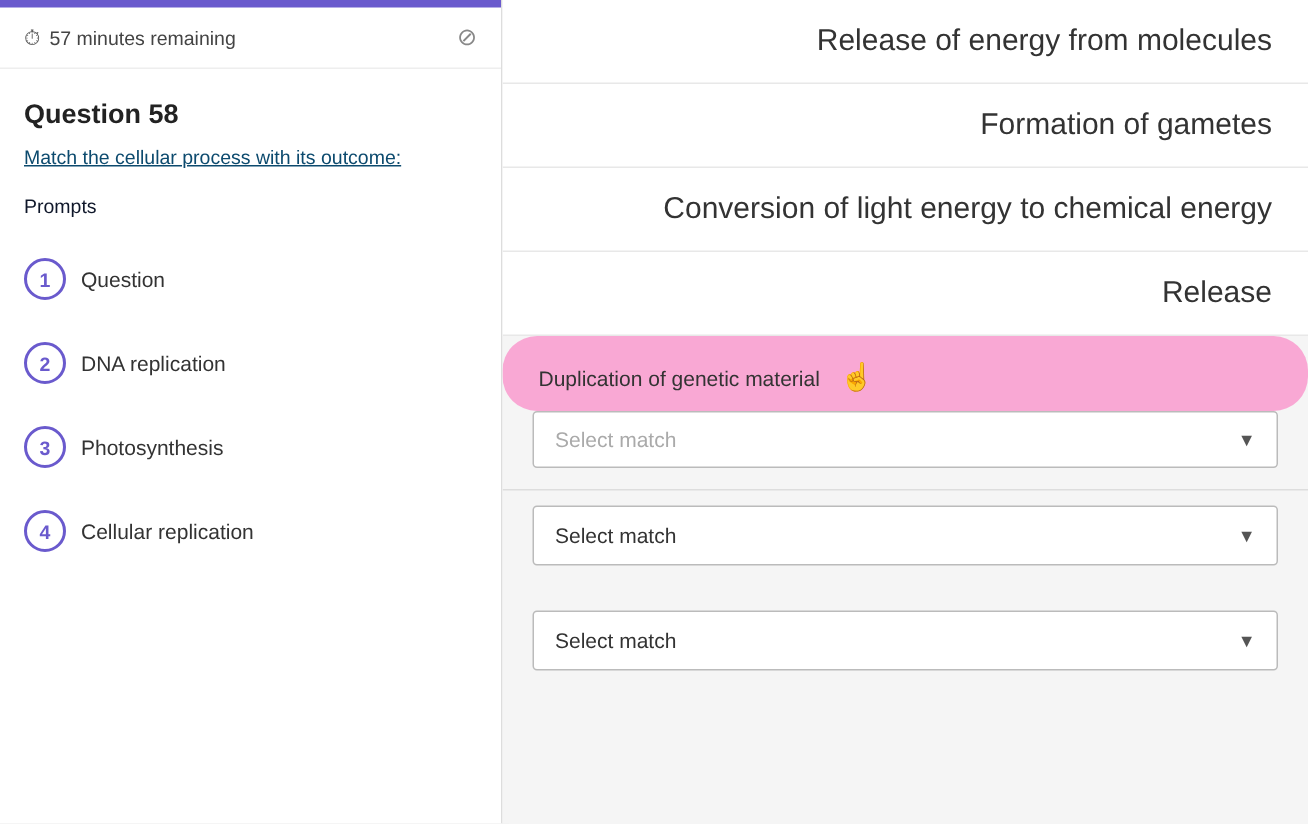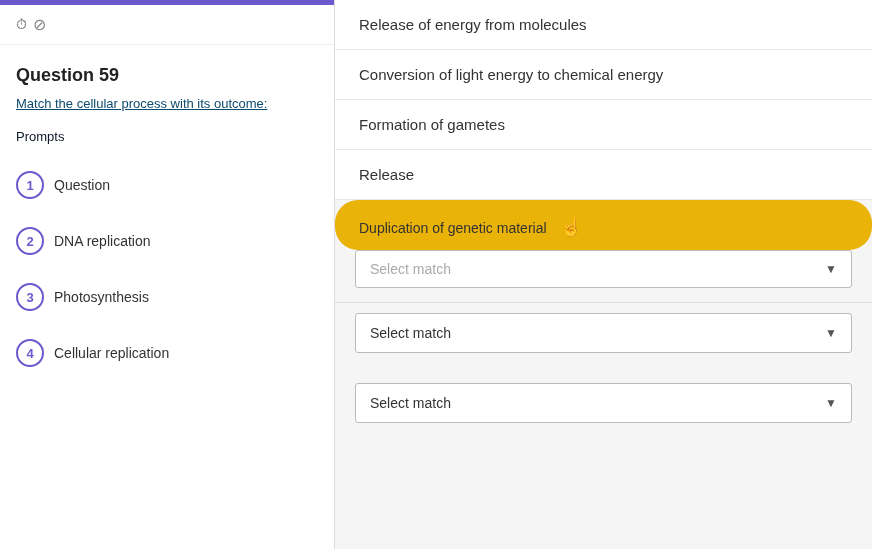--- a/index.html
+++ b/index.html
@@ -121,31 +121,32 @@
 
     .hand-cursor {
       font-size: 18px;
       margin-left: 10px;
       color: #555;
     }
 
     .answer-plain {
       background: #fff;
       padding: 16px 24px;
-      font-size: 15px;
+      font-size: 20px;
       color: #333;
       border-bottom: 1px solid #e8e8e8;
+      text-align: right;
     }
 
     .answer-group {
       border-bottom: 1px solid #ddd;
     }
 
     .answer-group-top {
-      background: #eab308;
+      background: #f9a8d4;
       padding: 16px 24px 12px 24px;
       font-size: 14px;
       color: #333;
       border-radius: 23px;
     }
 
     .answer-group-select {
       background: #fff;
       border: 1px solid #bbb;
       border-radius: 3px;
@@ -177,24 +178,25 @@
       margin-bottom: 10px;
     }
   </style>
 </head>
 <body>
 
 <div class="left-panel">
   <div class="timer-bar"></div>
   <div class="timer-row">
     <span class="timer-icon">⏱</span>
+    <span class="timer-text">57 minutes remaining</span>
     <span class="cancel-icon">⊘</span>
   </div>
   <div class="left-content">
-    <div class="question-title">Question 59</div>
+    <div class="question-title">Question 58</div>
     <div class="question-desc">Match the cellular process with its outcome:</div>
     <div class="prompts-label">Prompts</div>
 
     <div class="prompt-item">
       <div class="prompt-number">1</div>
       <span class="prompt-label">Question</span>
     </div>
     <div class="prompt-item">
       <div class="prompt-number">2</div>
       <span class="prompt-label">DNA replication</span>
@@ -205,22 +207,22 @@
     </div>
     <div class="prompt-item">
       <div class="prompt-number">4</div>
       <span class="prompt-label">Cellular replication</span>
     </div>
   </div>
 </div>
 
 <div class="right-panel">
   <div class="answer-plain">Release of energy from molecules</div>
+  <div class="answer-plain">Formation of gametes</div>
   <div class="answer-plain">Conversion of light energy to chemical energy</div>
-  <div class="answer-plain">Formation of gametes</div>
   <div class="answer-plain">Release</div>
 
   <div class="answer-group">
     <div class="answer-group-top">
       <span>Duplication of genetic material</span>
       <span class="hand-cursor">☝</span>
     </div>
     <div class="answer-group-select">
       <span>Select match</span>
       <span class="dropdown-arrow">▼</span>

